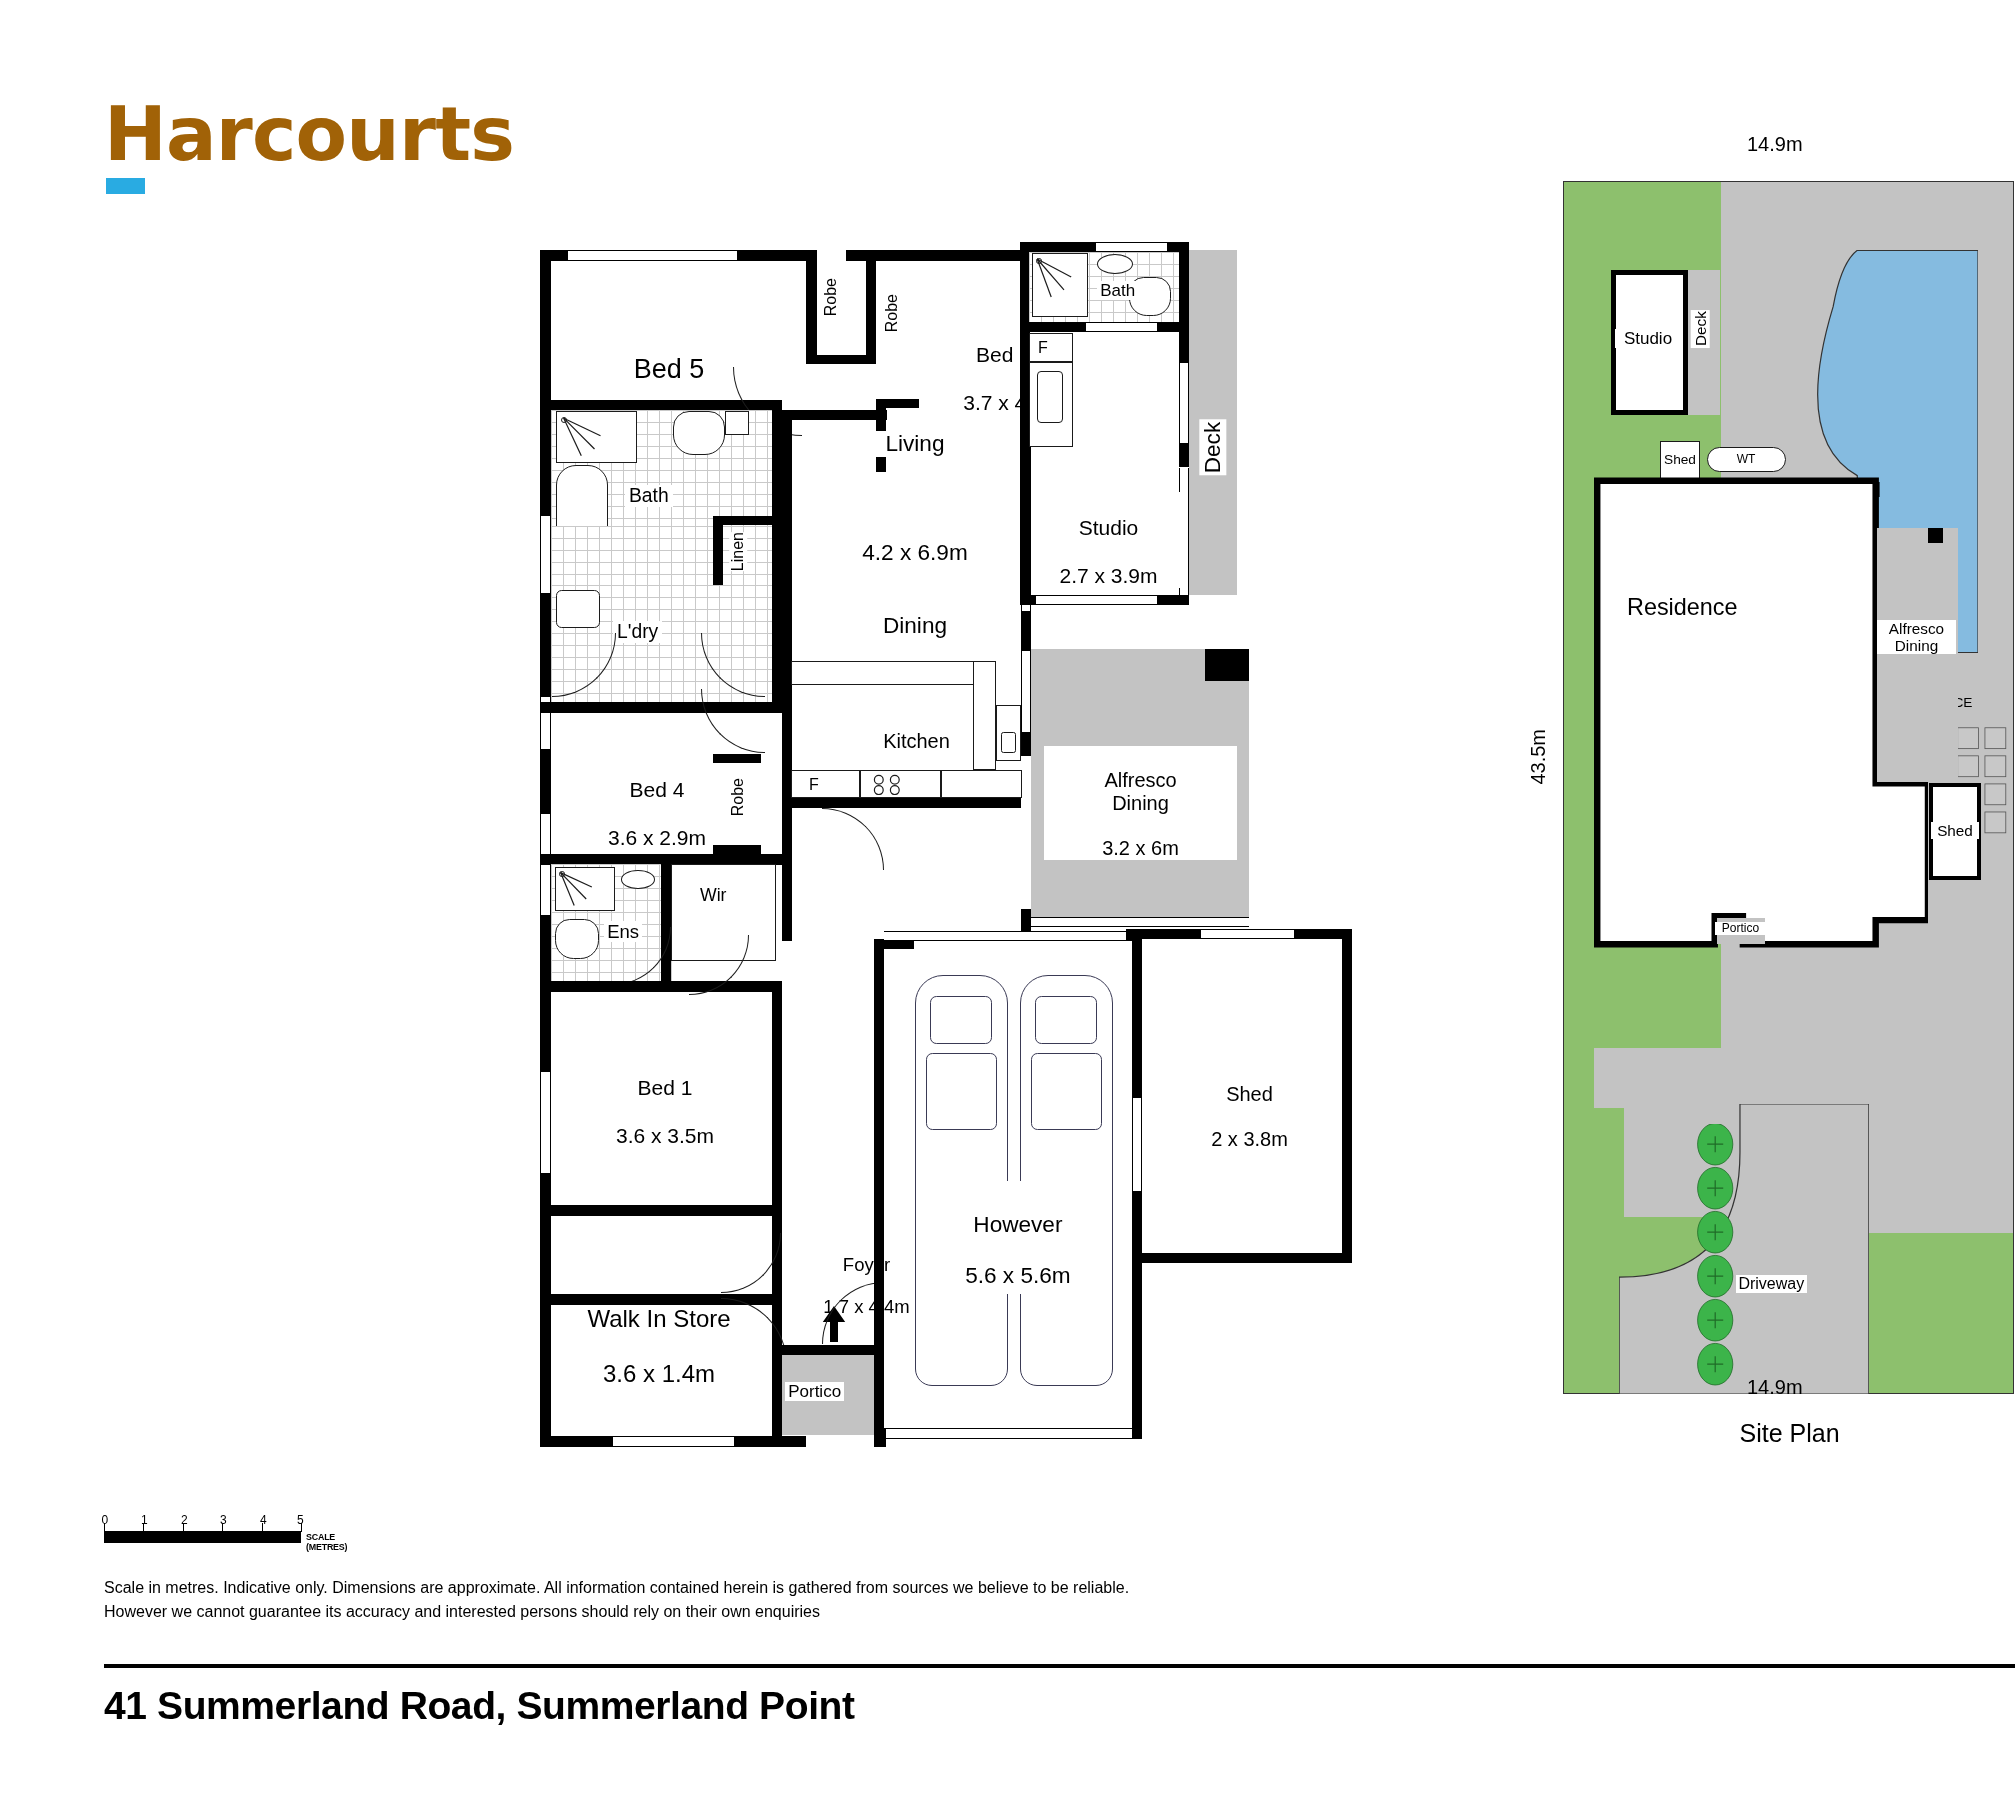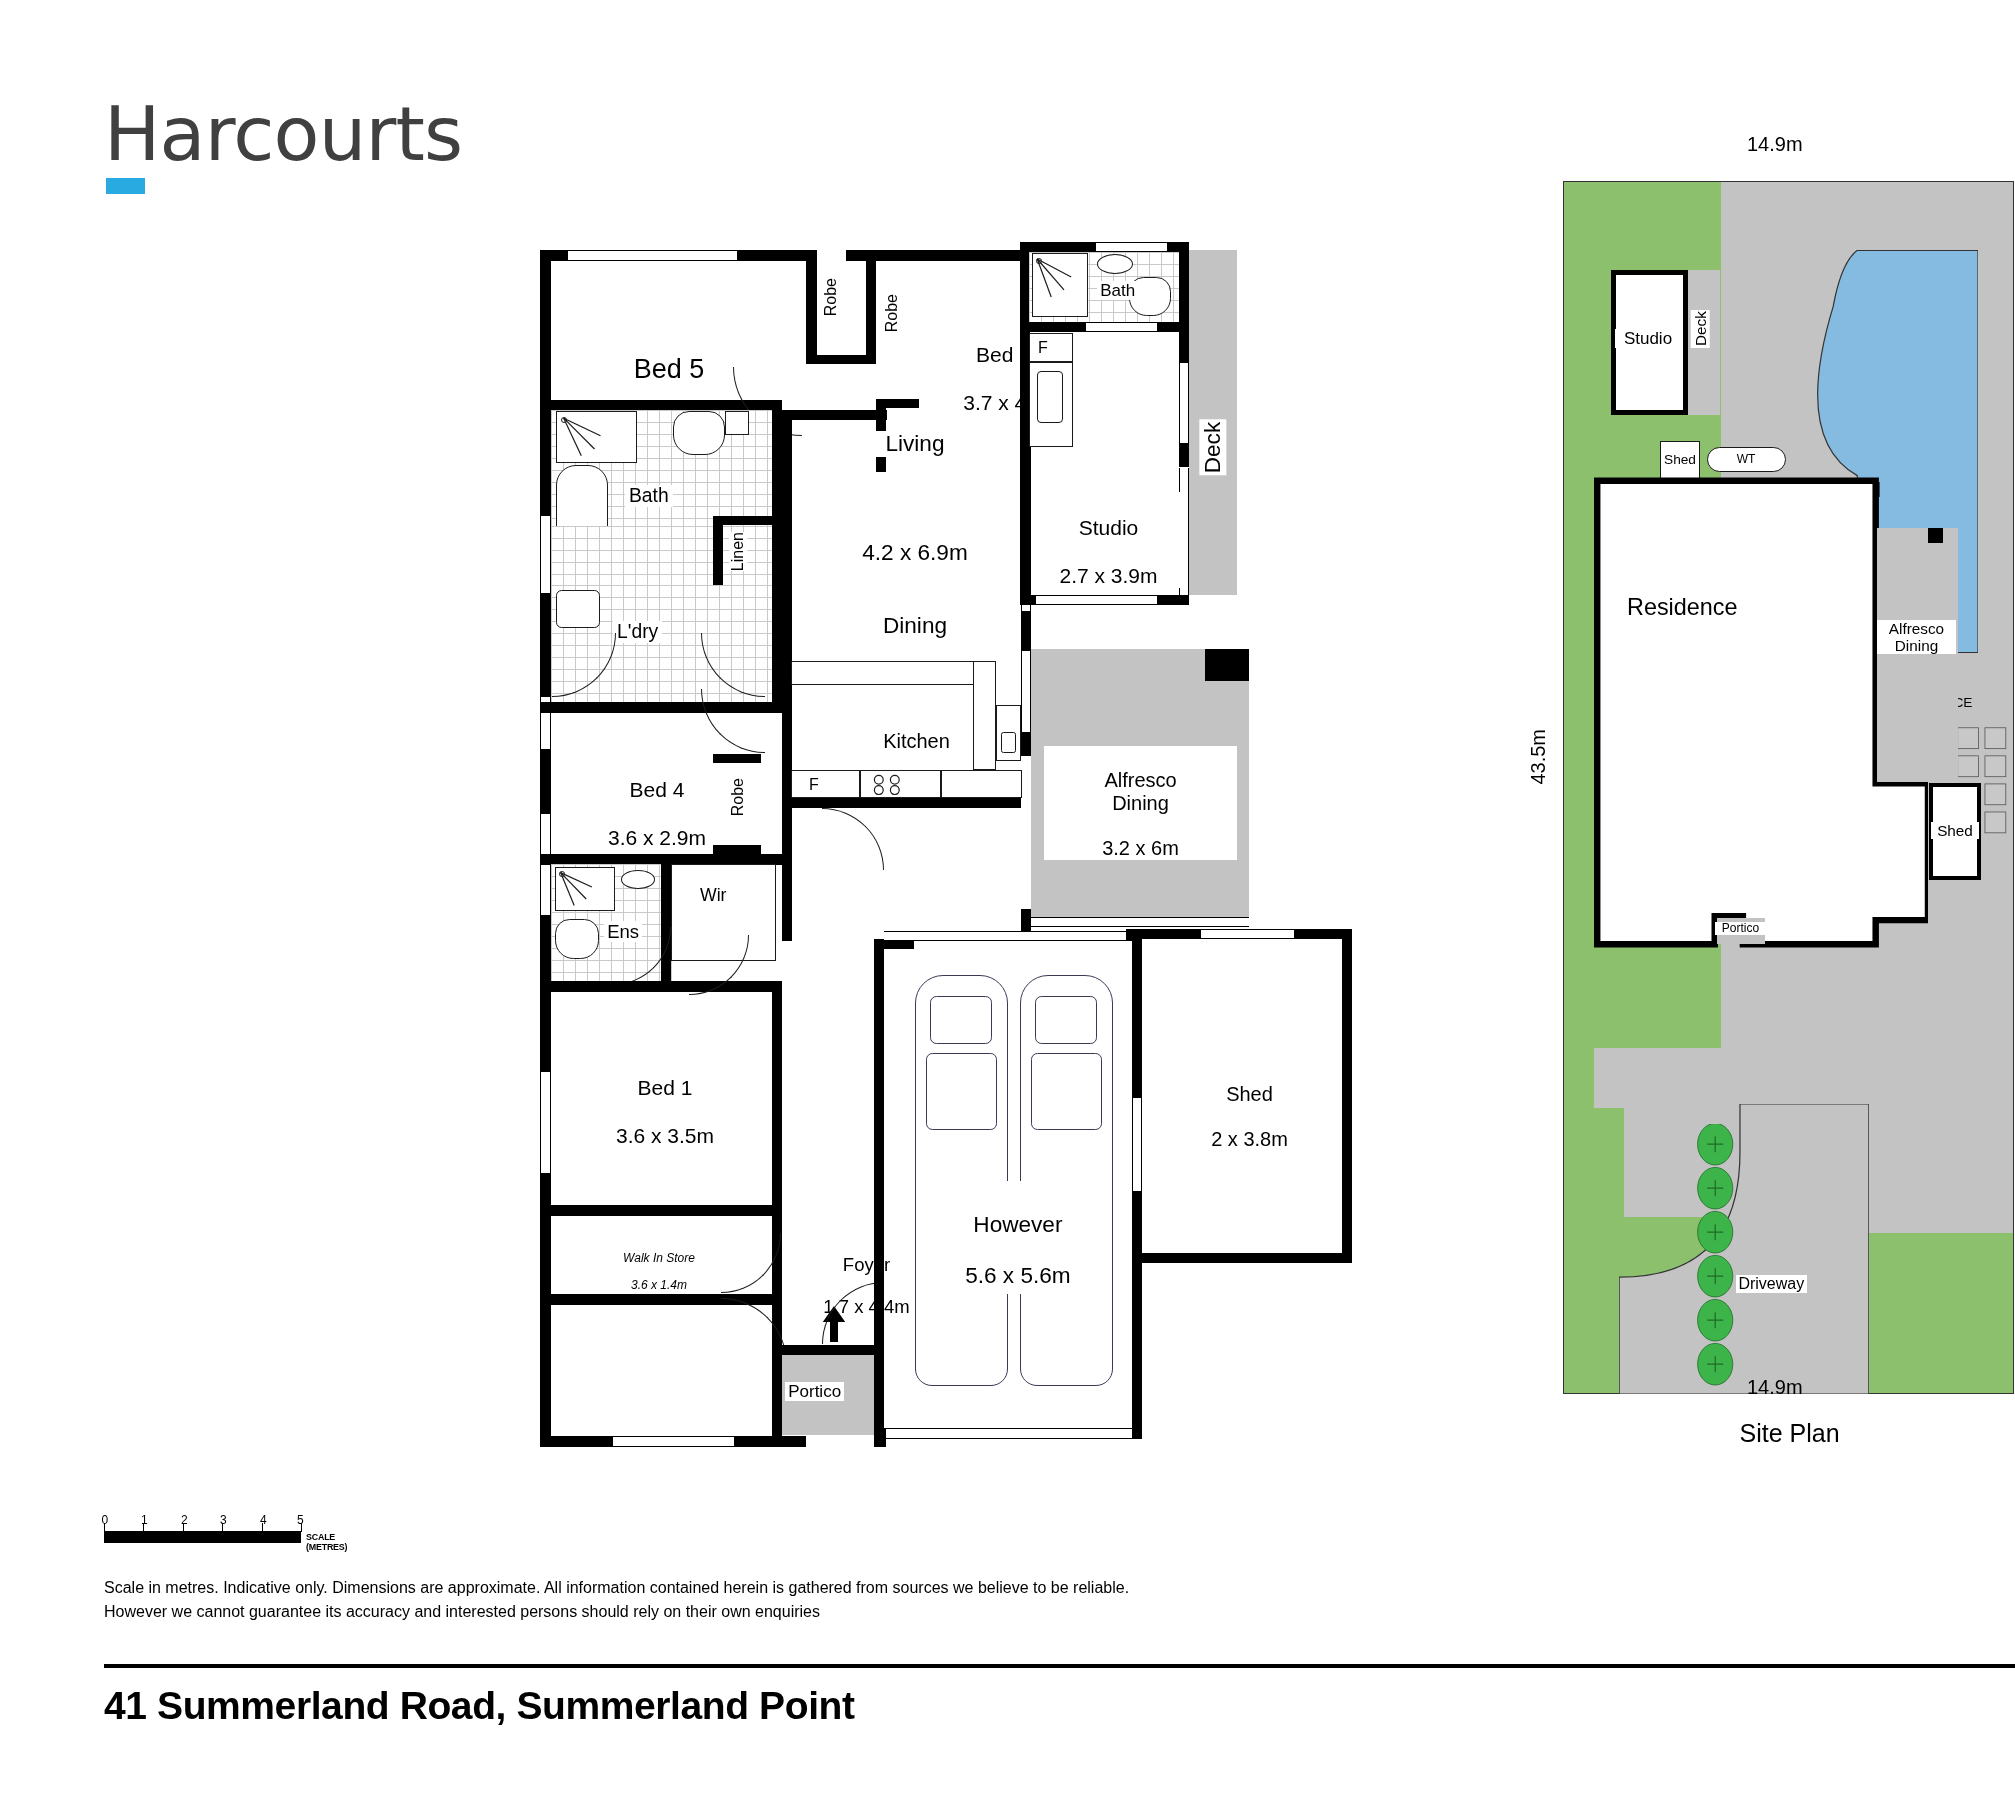--- a/index.html
+++ b/index.html
@@ -9,21 +9,21 @@
   
   .abs{position:absolute;}
   .wall{position:absolute;background:#000;}
   .room{position:absolute;background:#fff;}
   .lbl{position:absolute;background:#fff;white-space:pre-line;text-align:center;
        line-height:1.14;font-weight:400;}
   .vlbl{writing-mode:vertical-rl;transform:rotate(180deg);}
 
   
   #logo{left:104px;top:97px;}
-  #logo .word{font-size:75px;font-weight:400;color:#404040;letter-spacing:-0.8px;
+  #logo .word{font-size:75px;font-weight:700;color:#a16207;letter-spacing:-0.8px;
               line-height:1;font-family:"DejaVu Sans",sans-serif;}
   #logo .bar{width:39px;height:16px;background:#29abe2;margin-top:5.6px;margin-left:2.4px;}
 
   
   #fp{position:absolute;left:540px;top:250px;width:758px;height:1241px;}
 
   
   #sp{position:absolute;left:1563px;top:181px;width:451px;height:1213px;}
   .grass{position:absolute;background:#8dc06d;}
   .pave{position:absolute;background:#c3c3c3;}
@@ -173,21 +173,21 @@
   <div class="swing" style="left:149px;top:685px;width:60px;height:60px;
        border-top:none;border-left:none;border-radius:0 0 60px 0;"></div>
 
   <div class="lbl" style="left:24px;top:802px;width:202px;font-size:21px;">
     <span>Bed 1</span><br>
     <span>3.6 x 3.5m</span>
   </div>
   <div class="wall" style="left:232px;top:742px;width:9.7px;height:214px;"></div>
   <div class="wall" style="left:0;top:955px;width:242px;height:10.5px;"></div>
 
-  <div class="lbl" style="left:12px;top:988px;width:214px;font-size:12px;font-style:italic;">
+  <div class="lbl" style="left:12px;top:1028px;width:214px;font-size:24px;">
     <span>Walk In Store</span><br>
     <span>3.6 x 1.4m</span>
   </div>
   <div class="wall" style="left:0;top:1044px;width:242px;height:10.5px;"></div>
   <div class="wall" style="left:232px;top:966px;width:9.7px;height:81px;"></div>
   <div class="swing" style="left:181px;top:983px;width:60px;height:60px;
        border-top:none;border-left:none;border-radius:0 0 60px 0;"></div>
 
   <div class="wall" style="left:232px;top:1054px;width:9.7px;height:143px;"></div>
   <div class="swing" style="left:181px;top:1048px;width:66px;height:66px;

